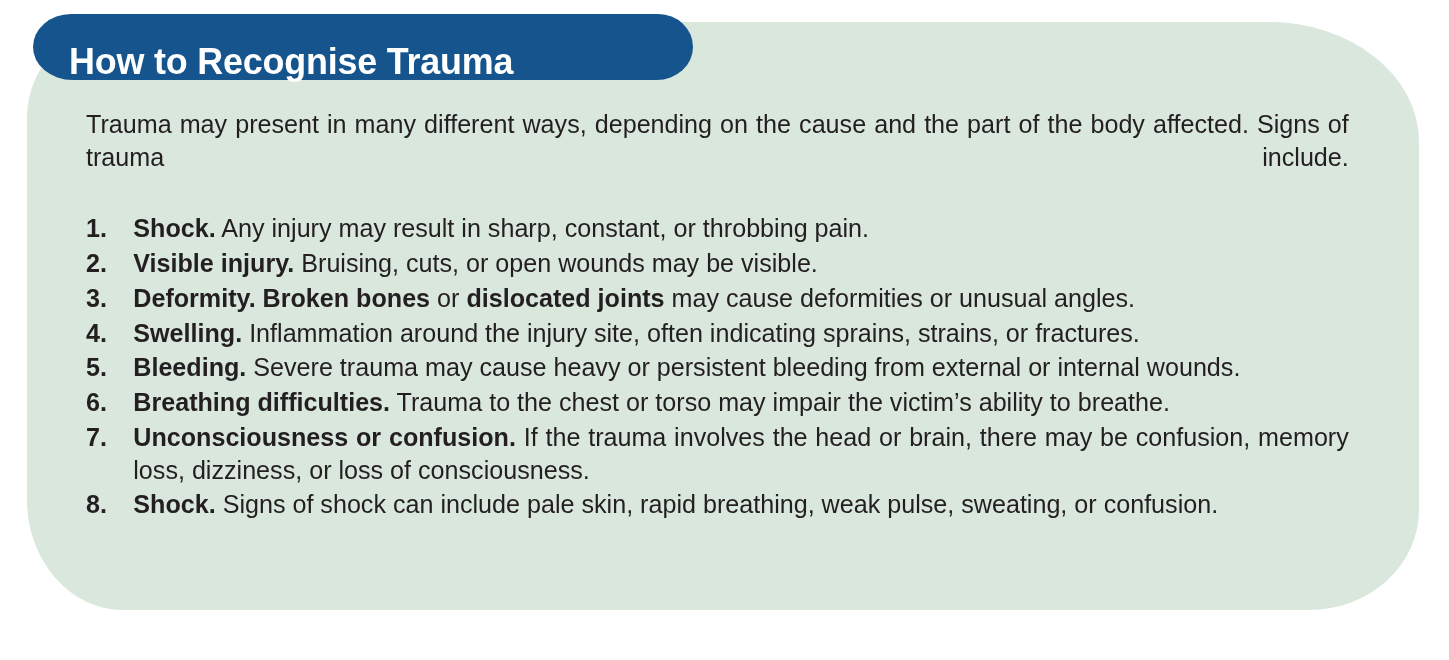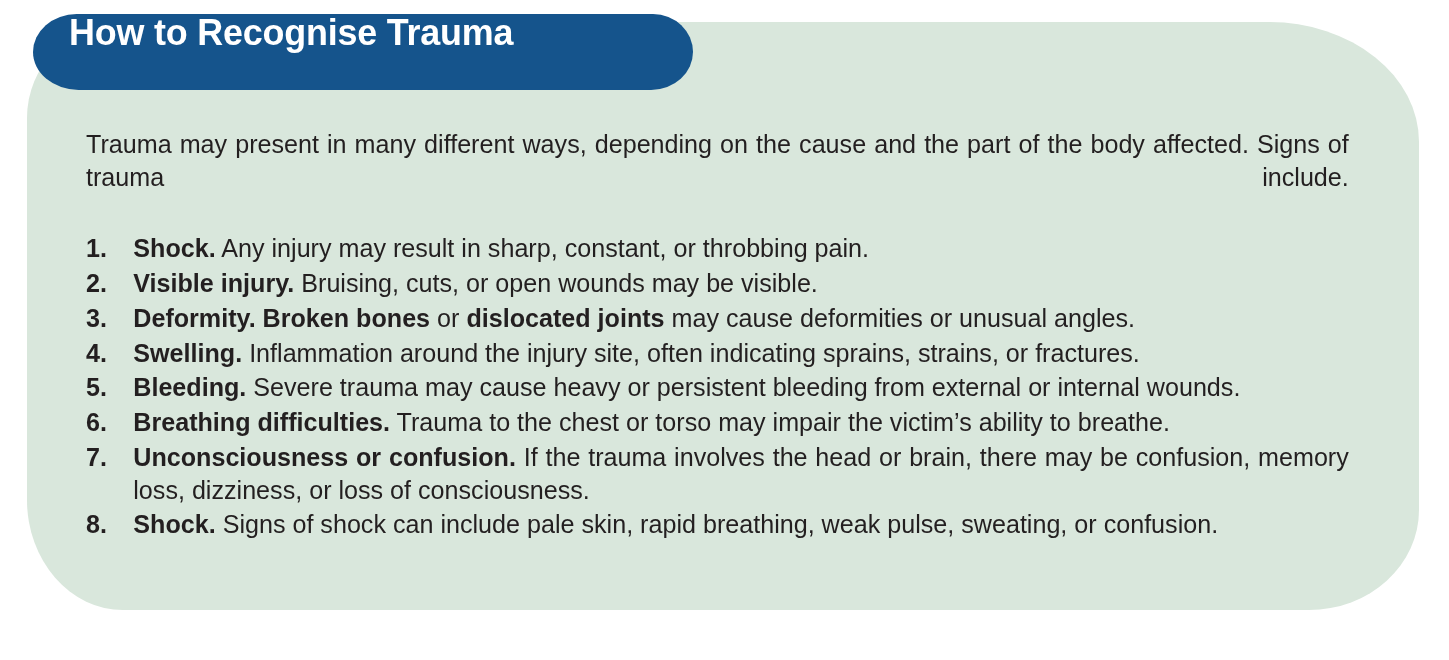--- a/index.html
+++ b/index.html
@@ -28,26 +28,26 @@
     border-radius: 96px 150px 110px 96px / 96px 120px 100px 110px;
     z-index: 1;
   }
 
   
   .title-pill {
     position: absolute;
     left: 33px;
     top: 14px;
     width: 660px;
-    height: 76px;
+    height: 66px;
     background: #15548c;
     border-radius: 46px 42px 44px 48px / 40px 40px 40px 40px;
     z-index: 3;
     display: flex;
-    align-items: flex-start;
+    align-items: flex-end;
     box-sizing: border-box;
     padding-left: 36px;
   }
   .title-pill .title-text {
     color: #ffffff;
     font-size: 37px;
     font-weight: 700;
     letter-spacing: -0.2px;
     white-space: nowrap;
     line-height: 1;
@@ -58,21 +58,20 @@
   
   .content {
     position: absolute;
     left: 86px;
     top: 108px;
     width: 1282px;
     z-index: 4;
     color: #231f20;
     font-size: 25.5px;
     line-height: 1.285;
-    margin-top: 20px;
   }
 
   .intro {
     text-align: justify;
     text-justify: inter-word;
     margin: 0 0 6px 0;
     transform: scaleX(0.985);
     transform-origin: left top;
   }
   .intro::after {

